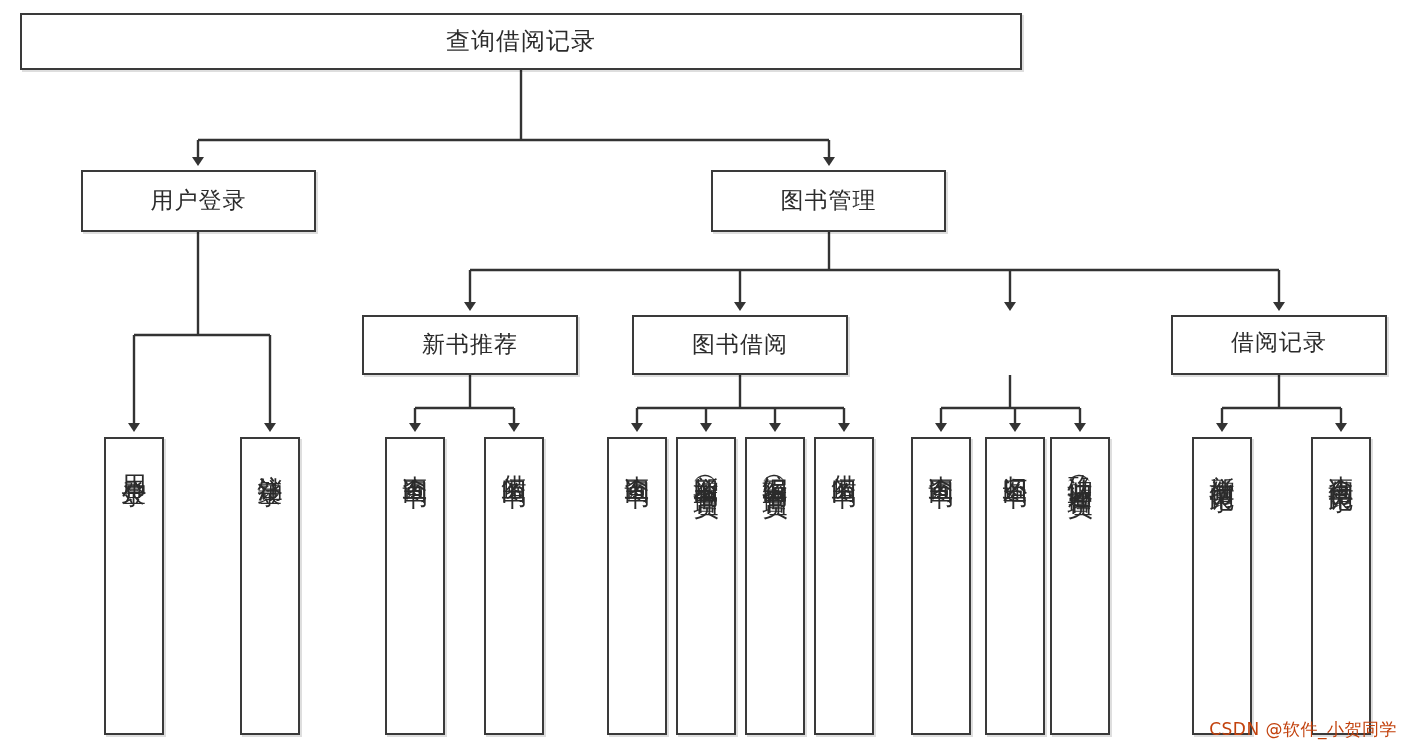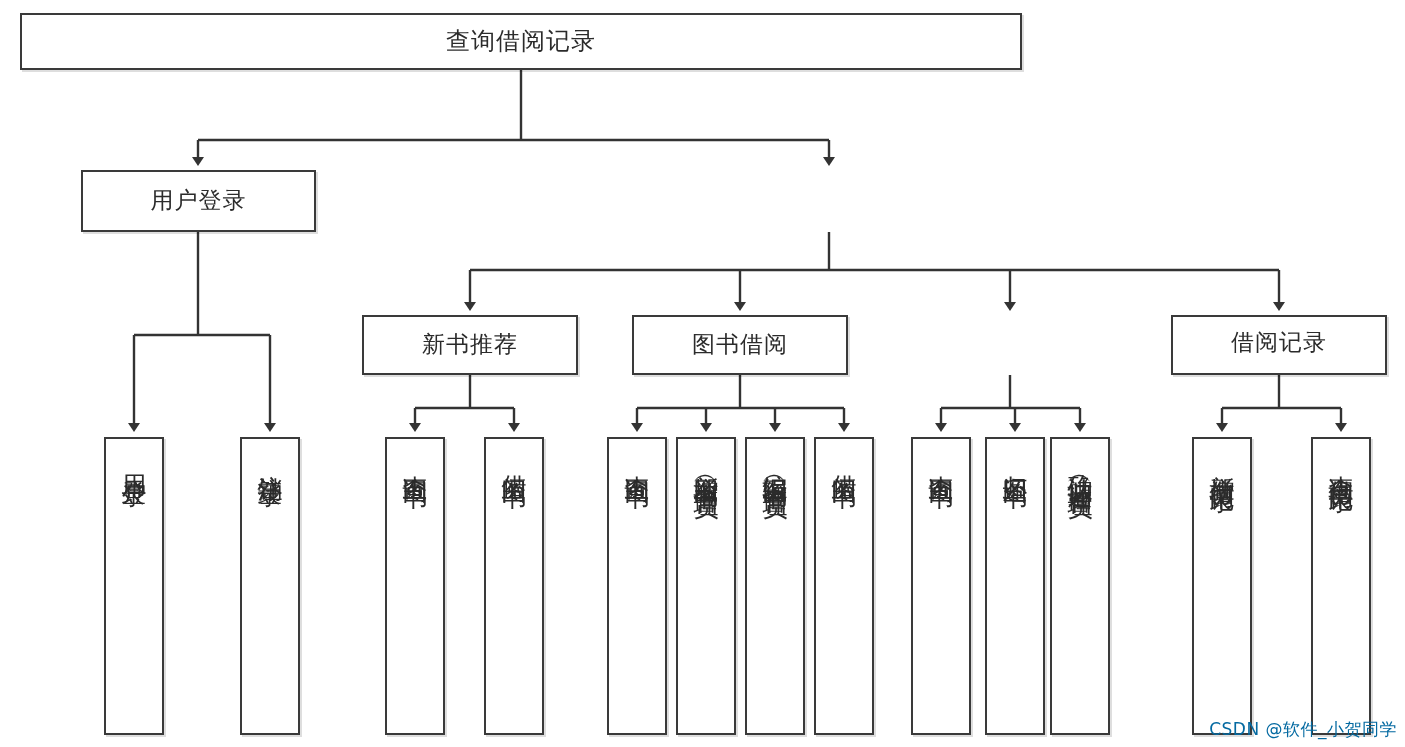--- a/index.html
+++ b/index.html
@@ -59,21 +59,21 @@
     font-size: 25px;
     line-height: 1.08;
     letter-spacing: 3px;
     white-space: normal;
   }
   .watermark {
     position: absolute;
     right: 8px;
     bottom: 6px;
     font-size: 17px;
-    color: #0369a1;
+    color: #c2410c;
     letter-spacing: 0.5px;
     font-family: "DejaVu Sans", "Liberation Sans", sans-serif;
     white-space: nowrap;
   }
 </style>
 </head>
 <body>
 
 <div id="canvas">
 
@@ -127,20 +127,23 @@
     </g>
   </svg>
 
   <div class="node root h" style="left:20px; top:13px; width:1002px; height:57px;">
     <span class="lbl">查询借阅记录</span>
   </div>
 
   <div class="node h" style="left:81px; top:170px; width:235px; height:62px;">
     <span class="lbl">用户登录</span>
   </div>
+  <div class="node h" style="left:711px; top:170px; width:235px; height:62px;">
+    <span class="lbl">图书管理</span>
+  </div>
 
   <div class="node h" style="left:362px; top:315px; width:216px; height:60px;">
     <span class="lbl">新书推荐</span>
   </div>
   <div class="node h" style="left:632px; top:315px; width:216px; height:60px;">
     <span class="lbl">图书借阅</span>
   </div>
   <div class="node h" style="left:1171px; top:315px; width:216px; height:60px;font-family:Liberation Mono, monospace;">
     <span class="lbl">借阅记录</span>
   </div>

